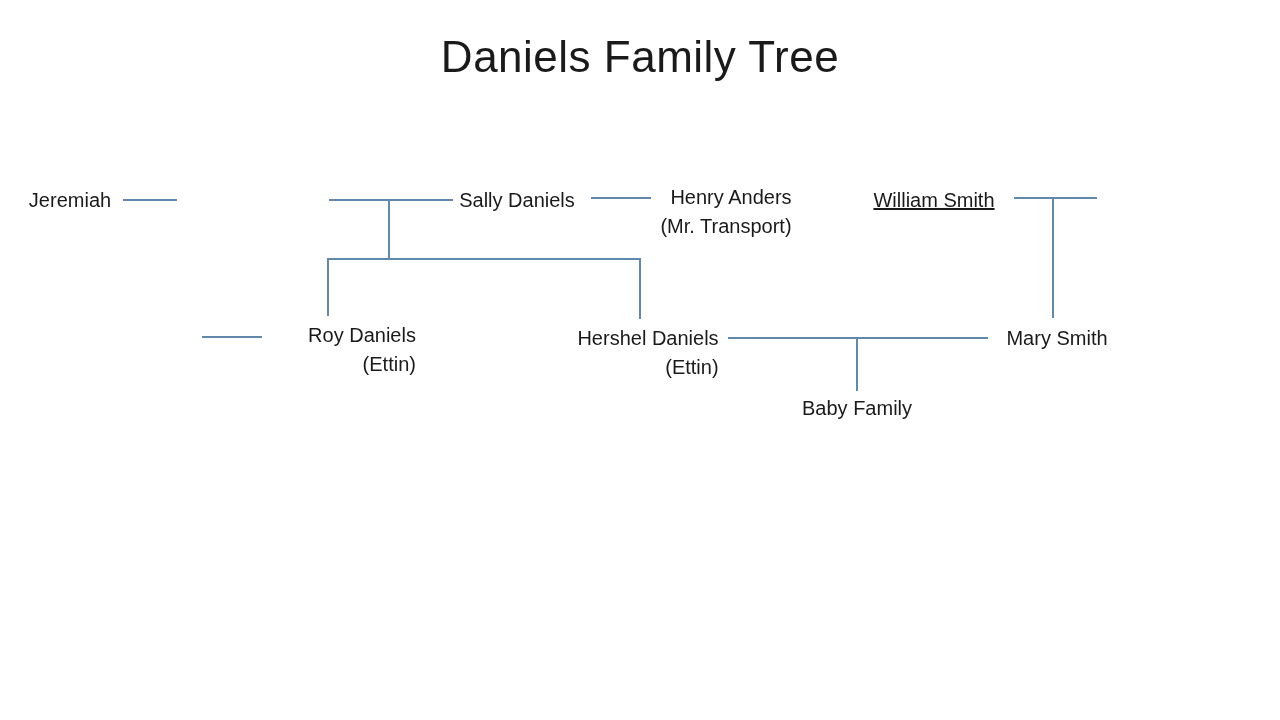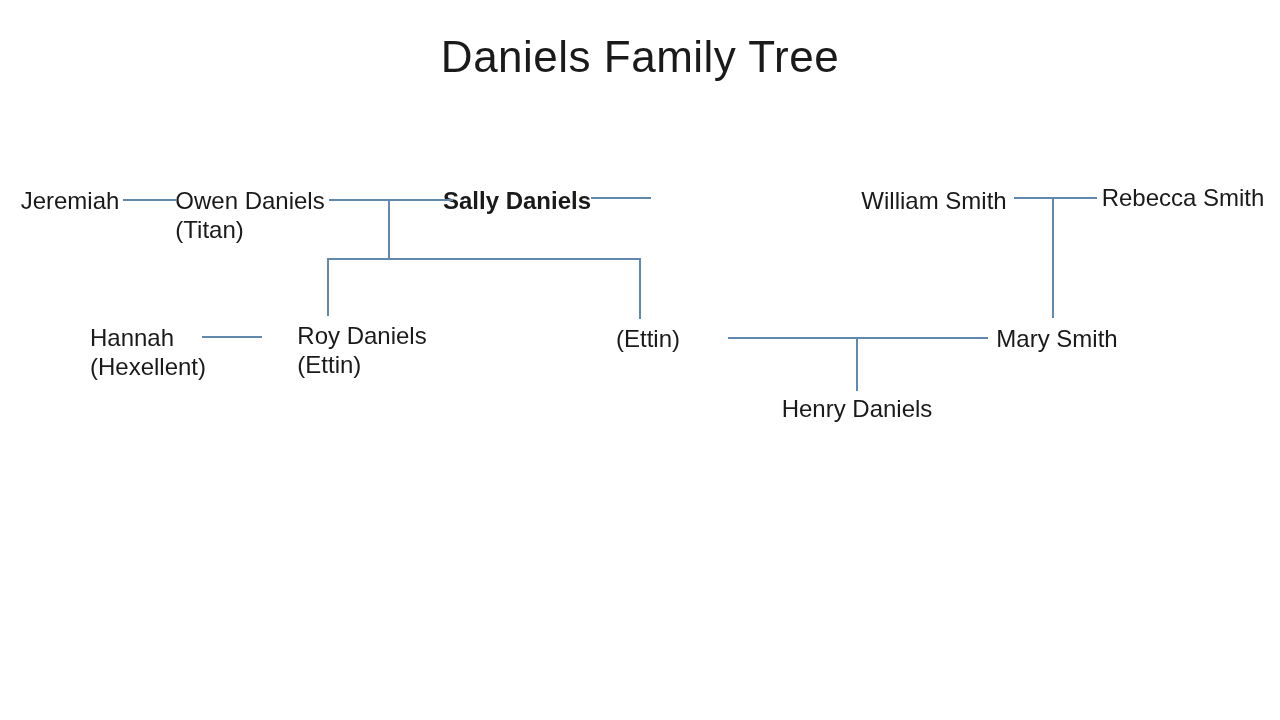--- a/index.html
+++ b/index.html
@@ -28,43 +28,43 @@
     width: 1280px;
     text-align: center;
     font-size: 44px;
     font-weight: 400;
     letter-spacing: 0.5px;
     color: var(--text);
   }
   .person {
     position: absolute;
     transform: translateX(-50%);
-    text-align: left;
-    font-size: 24px;
+    text-align: right;
+    font-size: 20px;
     line-height: 29px;
     white-space: nowrap;
     color: var(--text);
   }
   .hline {
     position: absolute;
     height: 1.5px;
     background: var(--line);
   }
   .vline {
     position: absolute;
     width: 1.5px;
     background: var(--line);
   }
 
   
   #p-jeremiah { left: 70px;   top: 186px; }
   #p-owen     { left: 250px;  top: 186px; }
-  #p-sally    { left: 517px;  top: 186px; font-weight: bold; }
+  #p-sally    { left: 517px;  top: 186px; }
   #p-henry    { left: 726px;  top: 183px; }
-  #p-william  { left: 934px;  top: 186px; }
+  #p-william  { left: 934px;  top: 186px; text-decoration: underline; }
   #p-rebecca  { left: 1183px; top: 183px; }
   #p-hannah   { left: 148px;  top: 323px; }
   #p-roy      { left: 330px;  top: 321px; margin-left: 32px; }
   #p-hershel  { left: 648px;  top: 324px; }
   #p-mary     { left: 1057px; top: 324px; }
   #p-baby     { left: 857px;  top: 394px; }
 
   
   #l-jer-owen    { left: 123px;  top: 199px; width: 54px;  }
   #l-owen-sally  { left: 329px;  top: 199px; width: 124px; }
@@ -82,51 +82,45 @@
 </head>
 <body>
 
 <div class="slide">
 
   <h1 class="diagram-title">Daniels Family Tree</h1>
 
   <div class="person" id="p-jeremiah">
     <div>Jeremiah</div>
   </div>
-  <div class="person" id="p-owen">
-    <div>Owen Daniels</div>
-    <div>(Titan)</div>
-  </div>
   <div class="person" id="p-sally">
     <div>Sally Daniels</div>
+  </div>
+  <div class="person" id="p-henry">
+    <div>Henry Anders</div>
+    <div>(Mr. Transport)</div>
   </div>
   <div class="person" id="p-william">
     <div>William Smith</div>
   </div>
-  <div class="person" id="p-rebecca">
-    <div>Rebecca Smith</div>
-  </div>
 
-  <div class="person" id="p-hannah">
-    <div>Hannah</div>
-    <div>(Hexellent)</div>
-  </div>
   <div class="person" id="p-roy">
     <div>Roy Daniels</div>
     <div>(Ettin)</div>
   </div>
   <div class="person" id="p-hershel">
+    <div>Hershel Daniels</div>
     <div>(Ettin)</div>
   </div>
   <div class="person" id="p-mary">
     <div>Mary Smith</div>
   </div>
 
   <div class="person" id="p-baby">
-    <div>Henry Daniels</div>
+    <div>Baby Family</div>
   </div>
 
   <div class="hline" id="l-jer-owen"></div>
   <div class="hline" id="l-owen-sally"></div>
   <div class="hline" id="l-sally-henry"></div>
   <div class="hline" id="l-will-reb"></div>
   <div class="vline" id="v-owen-sally-drop"></div>
   <div class="hline" id="l-sibling-bar"></div>
   <div class="vline" id="v-to-roy"></div>
   <div class="vline" id="v-to-hershel"></div>

